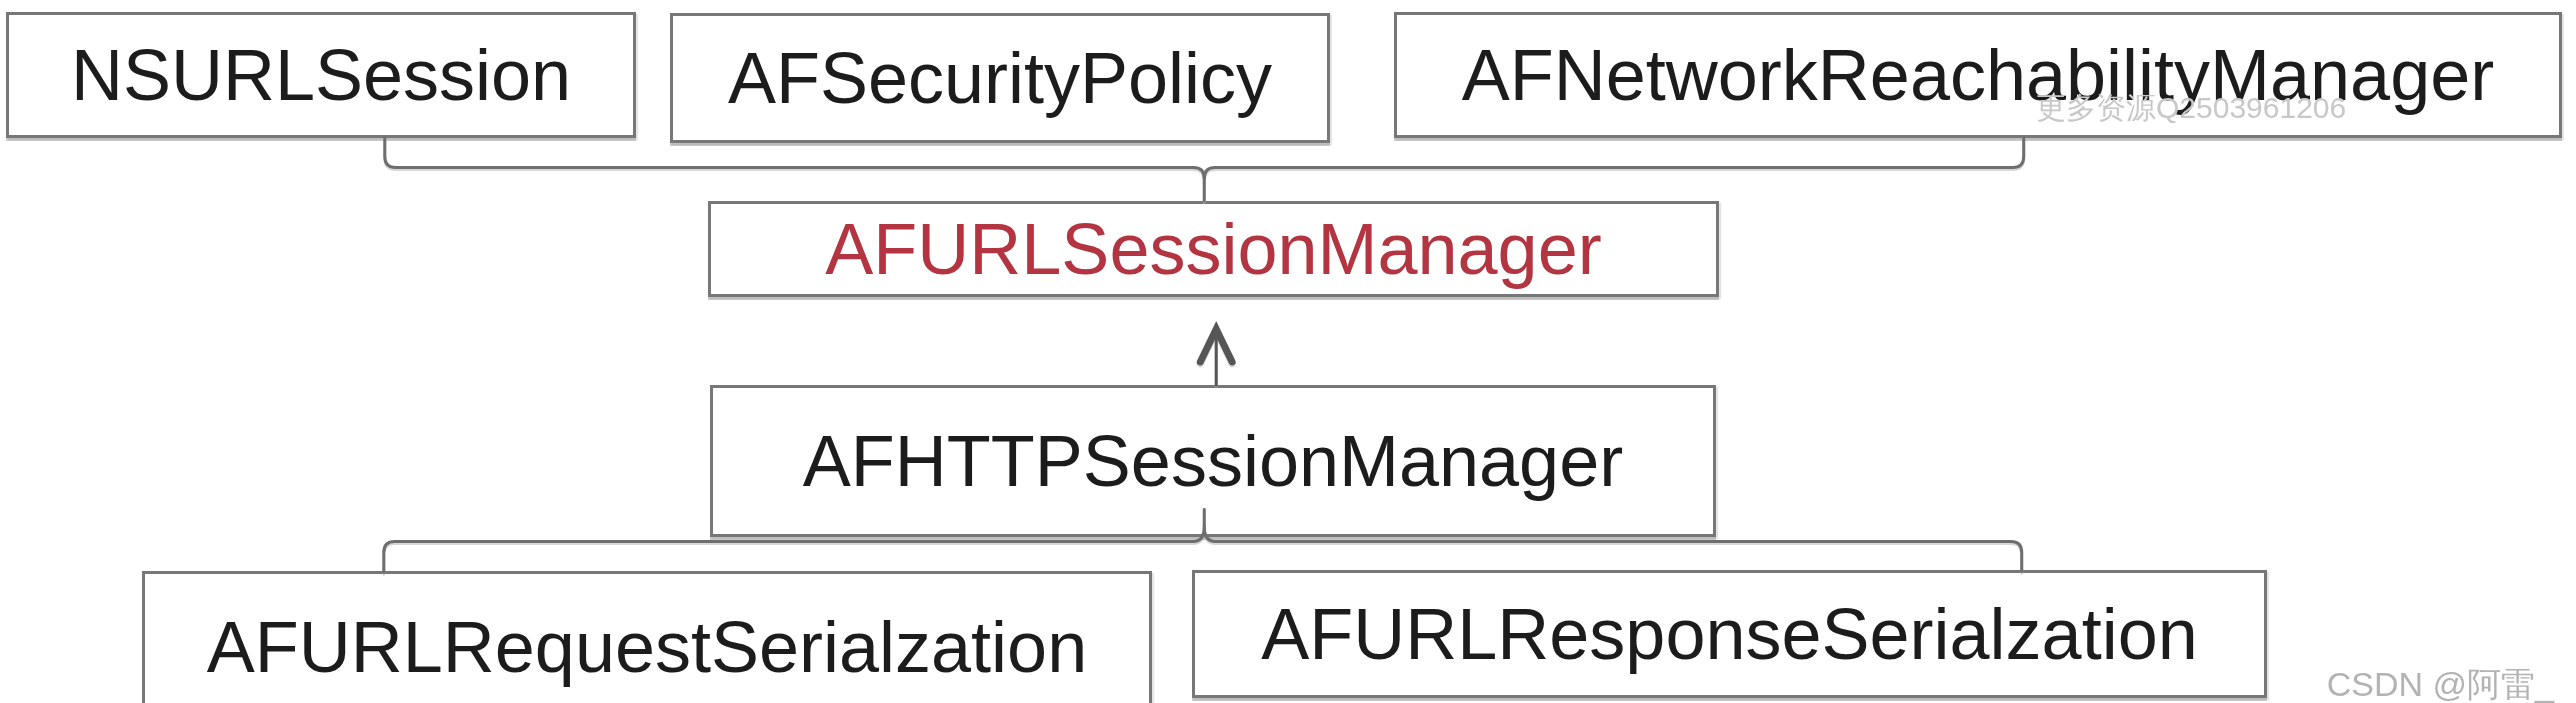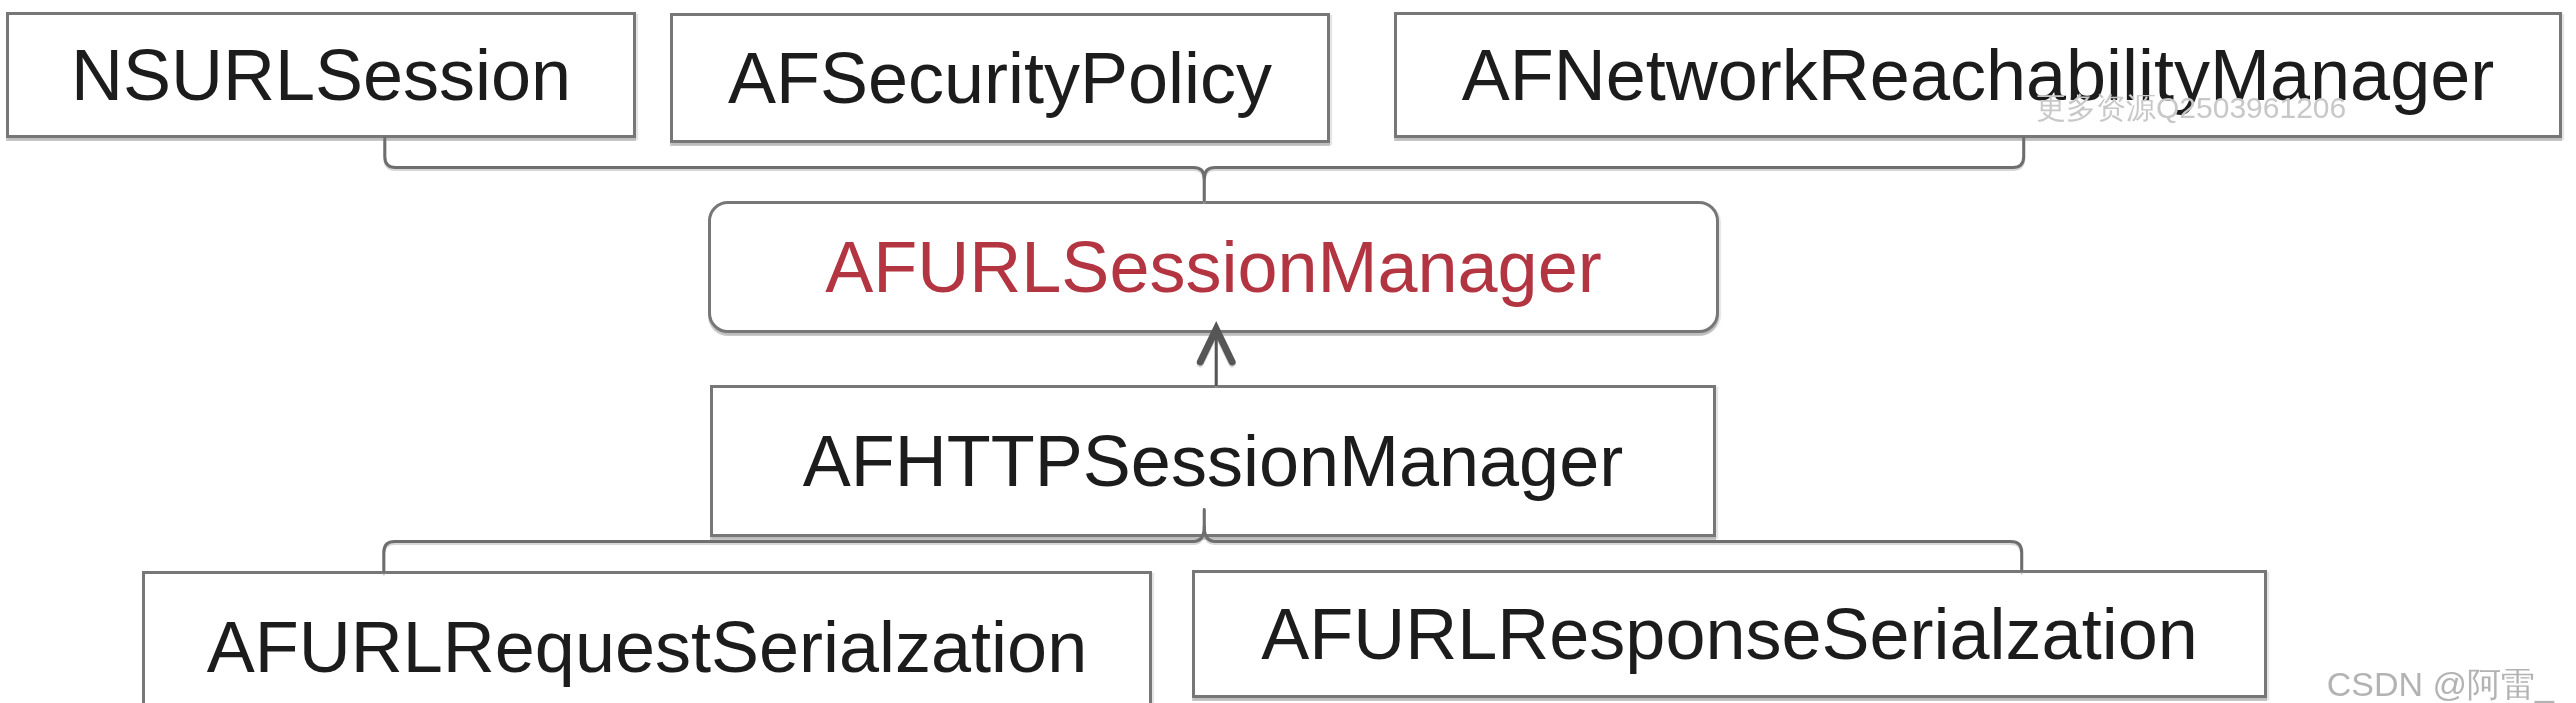--- a/index.html
+++ b/index.html
@@ -28,21 +28,21 @@
   .node .lbl{
     position:relative;z-index:4;
     font-size:72px;letter-spacing:0px;color:var(--text);
     white-space:nowrap;
   }
   #n-afurlsessionmanager .lbl{color:var(--accent-red);}
   
   #n-nsurlsession{left:6px;top:12px;width:630px;height:126px;}
   #n-afsecuritypolicy{left:670px;top:13px;width:660px;height:130px;}
   #n-afnetworkreachabilitymanager{left:1377px;top:12px;width:1168px;height:126px;margin-left:17px;}
-  #n-afurlsessionmanager{left:708px;top:201px;width:1011px;height:132px;border-radius:20px;}
+  #n-afurlsessionmanager{left:708px;top:201px;width:1011px;height:96px;}
   #n-afhttpsessionmanager{left:710px;top:385px;width:1006px;height:152px;}
   #n-afurlrequestserialzation{left:142px;top:571px;width:1010px;height:151px;}
   #n-afurlresponseserialzation{left:1192px;top:570px;width:1075px;height:128px;}
 
   svg.connectors{
     position:absolute;left:0;top:0;z-index:2;pointer-events:none;
     filter:drop-shadow(0 2px 0 rgba(175,175,175,.5));
   }
   svg.connectors path,svg.connectors polyline{
     fill:none;stroke:var(--connector);stroke-width:3;stroke-linecap:round;

